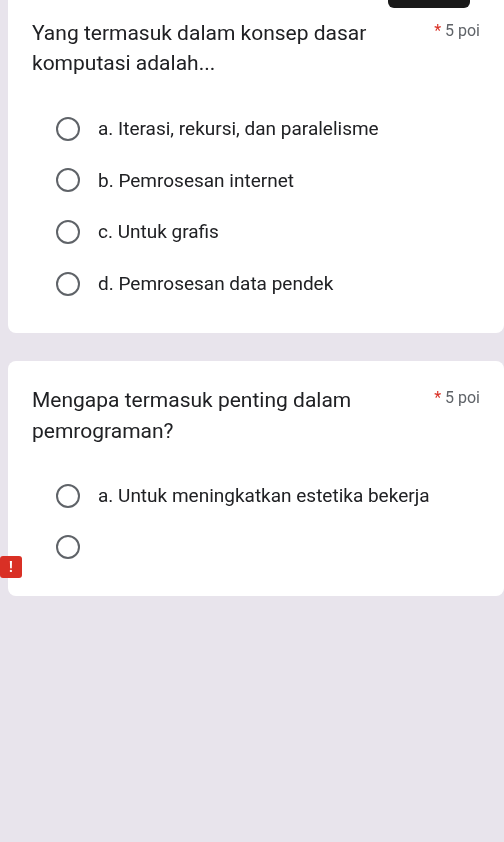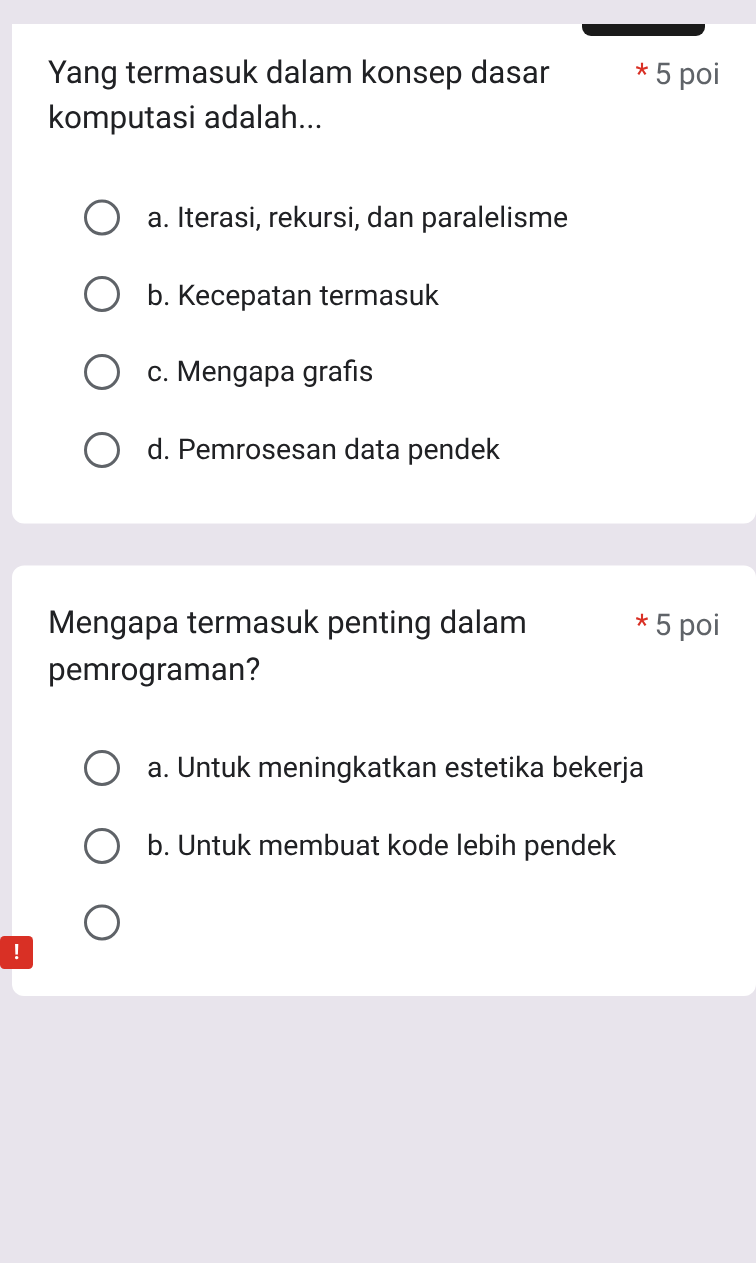--- a/index.html
+++ b/index.html
@@ -13,21 +13,20 @@
       width: 504px;
       height: 842px;
       overflow: hidden;
     }
     .card {
       background: #fff;
       border-radius: 8px;
       padding: 24px 24px 24px 24px;
       margin-bottom: 28px;
       position: relative;
-      margin-top: 16px;
     }
     .card:first-child {
       border-top-left-radius: 0;
       border-top-right-radius: 0;
       padding-top: 18px;
     }
     .question-header {
       display: flex;
       align-items: flex-start;
       justify-content: space-between;
@@ -35,21 +34,21 @@
     }
     .question-text {
       font-size: 21px;
       color: #202124;
       line-height: 1.45;
       flex: 1;
       padding-right: 12px;
     }
     .points-wrap {
       white-space: nowrap;
-      font-size: 20px;
+      font-size: 16px;
       color: #5f6368;
       margin-top: 3px;
     }
     .required-star {
       color: #d93025;
       margin-right: 4px;
     }
     .options {
       display: flex;
       flex-direction: column;
@@ -120,25 +119,25 @@
         <span class="required-star">*</span><span>5 poi</span>
       </div>
     </div>
     <div class="options">
       <div class="option option-indent">
         <div class="radio"></div>
         <div class="option-label">a. Iterasi, rekursi, dan paralelisme</div>
       </div>
       <div class="option option-indent">
         <div class="radio"></div>
-        <div class="option-label">b. Kecepatan termasuk</div>
+        <div class="option-label">b. Pemrosesan internet</div>
       </div>
       <div class="option option-indent">
         <div class="radio"></div>
-        <div class="option-label">c. Mengapa grafis</div>
+        <div class="option-label">c. Untuk grafis</div>
       </div>
       <div class="option option-indent">
         <div class="radio"></div>
         <div class="option-label">d. Pemrosesan data pendek</div>
       </div>
     </div>
   </div>
 
   <div class="card">
     <div class="question-header">
@@ -147,21 +146,17 @@
         <span class="required-star">*</span><span>5 poi</span>
       </div>
     </div>
     <div class="options">
       <div class="option option-indent">
         <div class="radio"></div>
         <div class="option-label">a. Untuk meningkatkan estetika bekerja</div>
       </div>
       <div class="option option-indent">
         <div class="radio"></div>
-        <div class="option-label">b. Untuk membuat kode lebih pendek</div>
-      </div>
-      <div class="option option-indent">
-        <div class="radio"></div>
       </div>
     </div>
     <div class="alert-badge"></div>
   </div>
 </div>
 
 </body></html>

